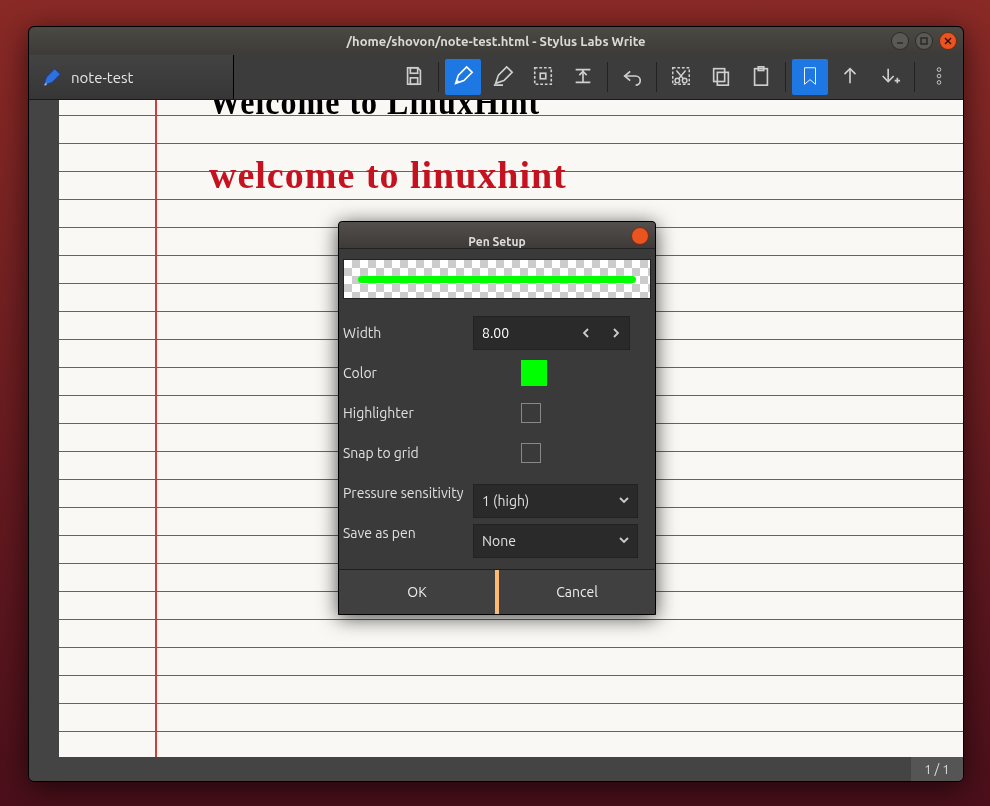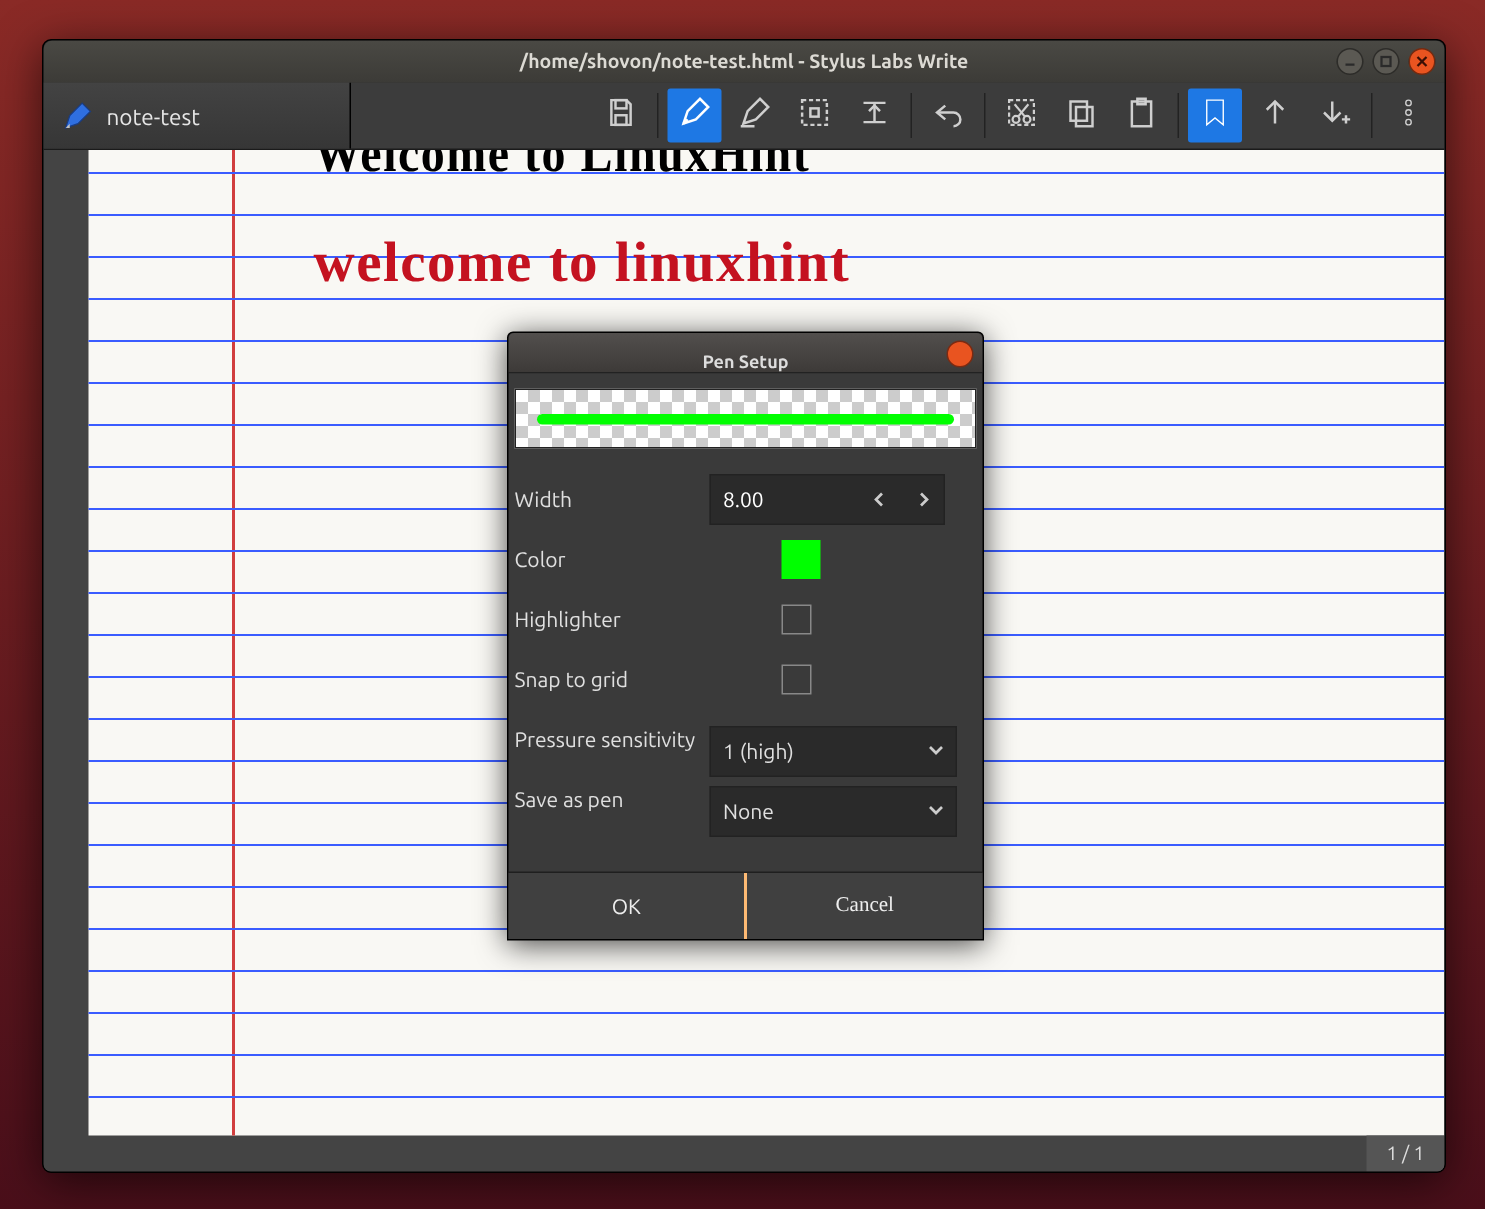--- a/index.html
+++ b/index.html
@@ -194,27 +194,27 @@
   }
   .chk{
     width:18px;height:18px;border:1px solid #888;margin-left:48px;background:#3a3a3a;
   }
   .combo{
     display:flex;align-items:center;background:#2a2a2a;height:32px;width:155px;
     border:1px solid #222;padding-left:8px;position:relative;margin-top:16px;
   }
   .combo-arrow{position:absolute;right:8px;color:#ccc;font-size:10px;}
   .dialog-buttons{
-    display:flex;border-top:1px solid #1f1f1f;margin-top:20px;
+    display:flex;border-top:1px solid #1f1f1f;margin-top:8px;
   }
   .dbtn{
     flex:1;height:44px;display:flex;align-items:center;justify-content:center;
     background:#404040;color:#eee;
   }
-  .dbtn+.dbtn{border-left:2px solid #fdba74;font-family:Liberation Serif, serif;}
+  .dbtn+.dbtn{border-left:4px solid #fdba74;}
 </style>
 </head>
 <body>
 
 <div class="app-window">
 
   <div class="titlebar">
     <div class="titlebar-title">/home/shovon/note-test.html - Stylus Labs Write</div>
     <div class="window-controls">
       <div class="win-btn win-min">

